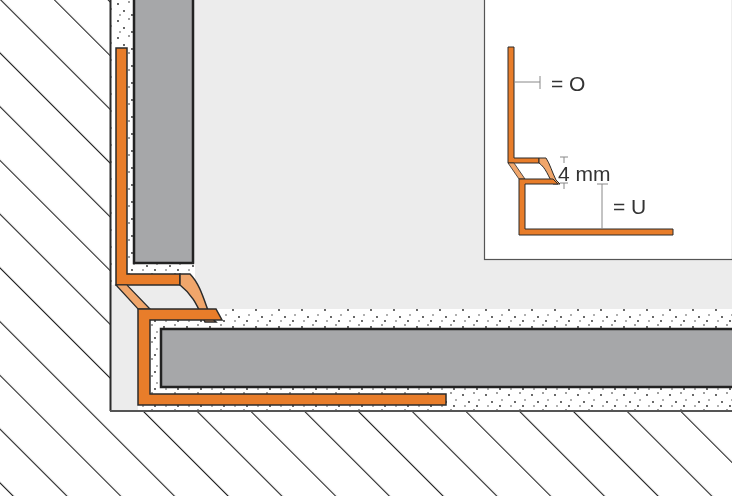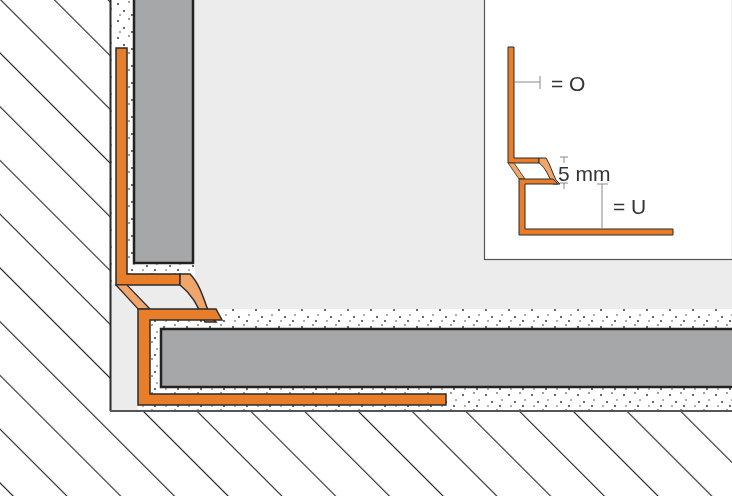--- a/index.html
+++ b/index.html
@@ -73,14 +73,14 @@
     <line x1="564" y1="157" x2="564" y2="163" stroke="#888" stroke-width="1"></line>
     <line x1="560" y1="157" x2="568" y2="157" stroke="#888" stroke-width="1"></line>
     <line x1="564" y1="183" x2="564" y2="189" stroke="#888" stroke-width="1"></line>
     <line x1="560" y1="183" x2="568" y2="183" stroke="#888" stroke-width="1"></line>
     <line x1="602" y1="184" x2="602" y2="229" stroke="#888" stroke-width="1"></line>
     <line x1="597" y1="184" x2="608" y2="184" stroke="#888" stroke-width="1"></line>
   </g>
 </svg>
 
 <span class="lbl" style="left:551px; top:73px;">= O</span>
-<span class="lbl" style="left:558px; top:163px;">5 mm</span>
+<span class="lbl" style="left:558px; top:163px;">4 mm</span>
 <span class="lbl" style="left:613px; top:196px;">= U</span>
 
 </body></html>

